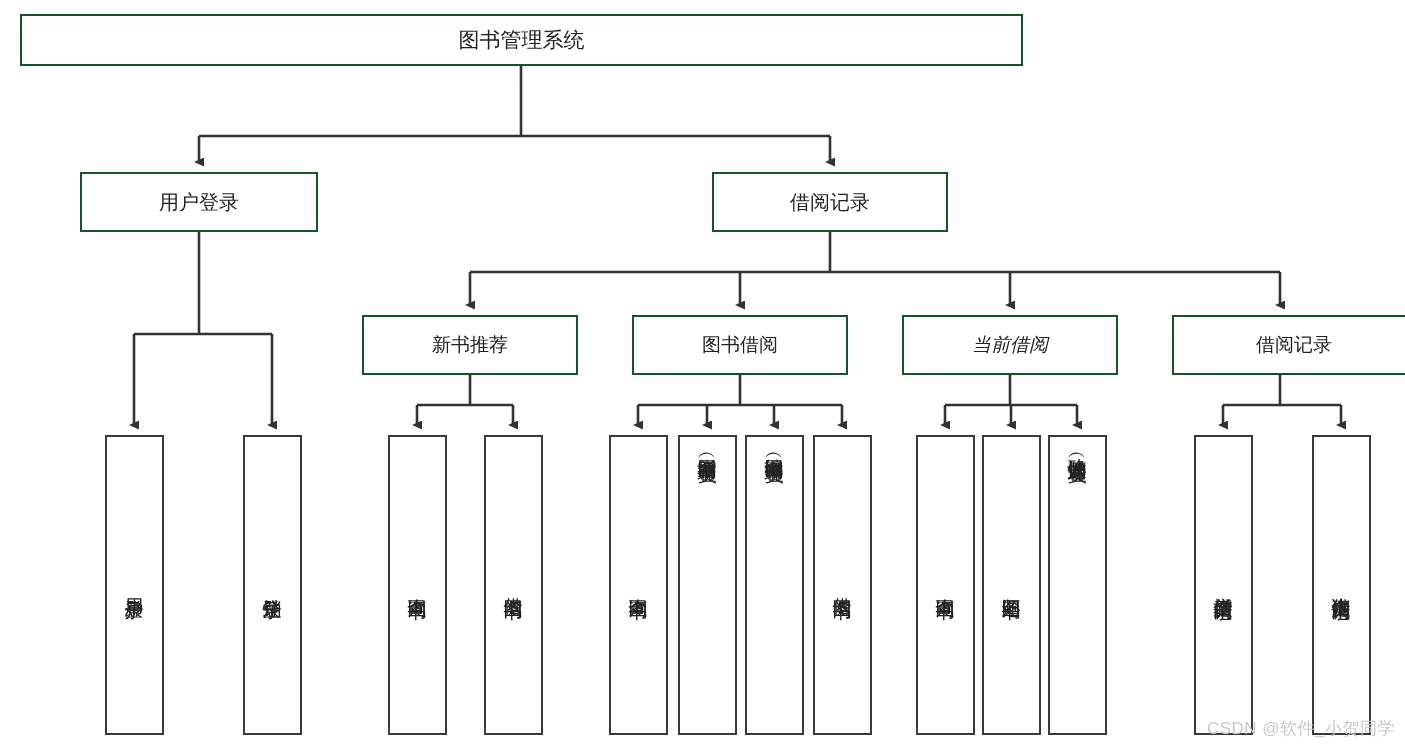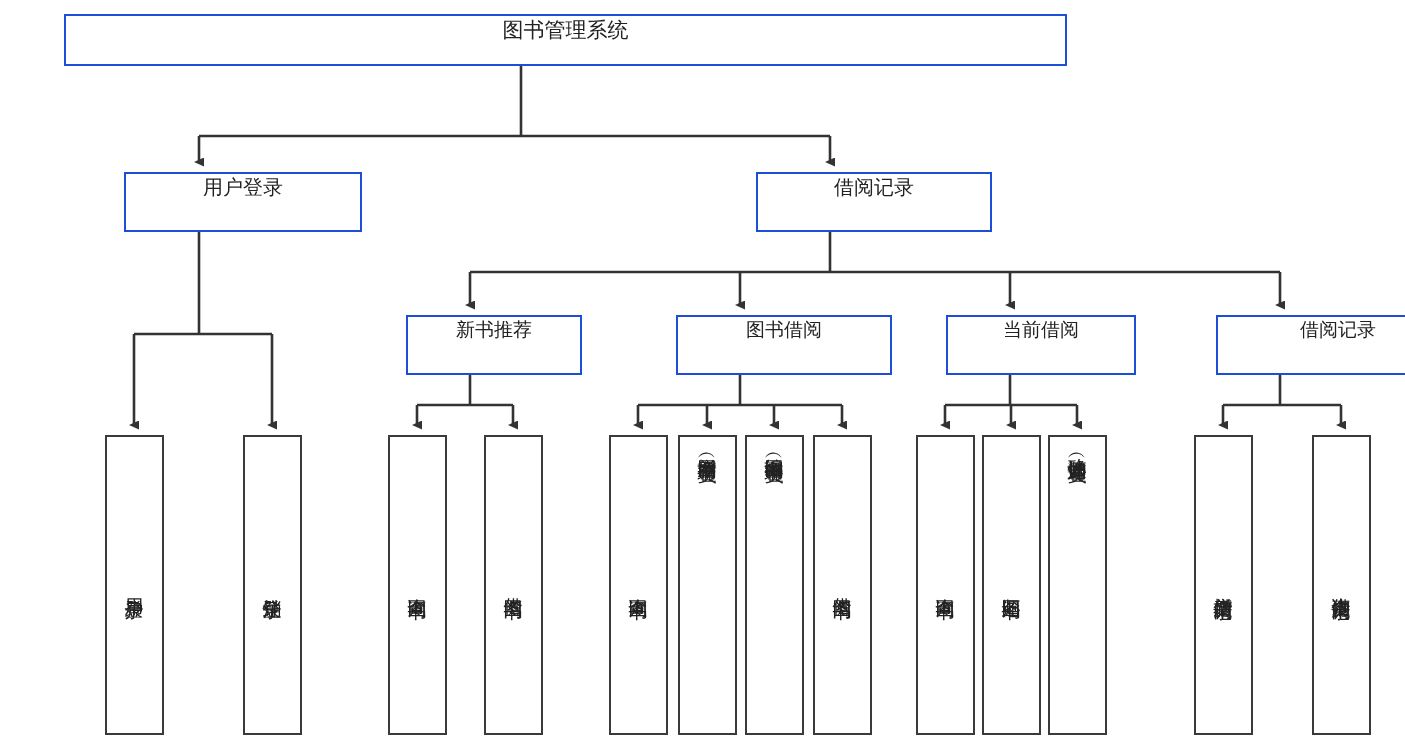--- a/index.html
+++ b/index.html
@@ -1,20 +1,20 @@
 <!DOCTYPE html>
 <html><head>
 <meta charset="utf-8">
 <style>
   html,body{margin:0;padding:0;background:#ffffff;}
   body{font-family:"Liberation Sans","DejaVu Sans",sans-serif;}
   #canvas{position:relative;width:1405px;height:747px;background:#ffffff;overflow:hidden;}
   svg#wires{position:absolute;left:0;top:0;width:1405px;height:747px;}
-  .node{position:absolute;box-sizing:border-box;background:#ffffff;border:2px solid #1d4ed8;
-        display:flex;justify-content:center;color:#222;margin-left:44px;}
+  .node{position:absolute;box-sizing:border-box;background:#ffffff;border:2px solid #14532d;
+        display:flex;align-items:center;justify-content:center;color:#222;}
   .node.lvl0{font-size:21px;}
   .node.lvl1{font-size:20px;}
   .node.lvl2{font-size:19px;}
   .leaf{position:absolute;box-sizing:border-box;background:#ffffff;border:2px solid #3a3a3a;
         display:flex;justify-content:center;color:#222;font-size:19px;}
   .leaf .vtext{writing-mode:vertical-rl;text-orientation:upright;line-height:1.22;
                letter-spacing:1px;white-space:nowrap;}
   .leaf.mid{align-items:center;}
   .leaf.top{align-items:flex-start;padding-top:6px;}
   #watermark{position:absolute;right:10px;bottom:7px;color:#c9c9c9;font-size:17px;
@@ -78,27 +78,27 @@
   <div id="nodes">
       <div class="node lvl0" style="left: 20px; top: 14px; width: 1003px; height: 52px;">
         <span>图书管理系统</span>
       </div>
       <div class="node lvl1" style="left: 80px; top: 172px; width: 238px; height: 60px;">
         <span>用户登录</span>
       </div>
       <div class="node lvl1" style="left: 712px; top: 172px; width: 236px; height: 60px;">
         <span>借阅记录</span>
       </div>
-      <div class="node lvl2" style="left: 362px; top: 315px; width: 176px; height: 60px;">
+      <div class="node lvl2" style="left: 362px; top: 315px; width: 216px; height: 60px;">
         <span>新书推荐</span>
       </div>
       <div class="node lvl2" style="left: 632px; top: 315px; width: 216px; height: 60px; font-family: Liberation Serif, serif;">
         <span>图书借阅</span>
       </div>
-      <div class="node lvl2" style="left: 902px; top: 315px; width: 190px; height: 60px;">
+      <div class="node lvl2" style="left: 902px; top: 315px; width: 216px; height: 60px; font-style: italic;">
         <span>当前借阅</span>
       </div>
       <div class="node lvl2" style="left: 1172px; top: 315px; width: 244px; height: 60px;">
         <span>借阅记录</span>
       </div>
       <div class="leaf mid" style="left: 105px; top: 435px; width: 59px; height: 300px;">
         <span class="vtext">用户登录</span>
       </div>
       <div class="leaf mid" style="left: 243px; top: 435px; width: 59px; height: 300px;">
         <span class="vtext">注销登录</span>
@@ -131,13 +131,14 @@
         <span class="vtext">确认归还（管理员）</span>
       </div>
       <div class="leaf mid" style="left: 1194px; top: 435px; width: 59px; height: 300px;">
         <span class="vtext">新增借阅记录</span>
       </div>
       <div class="leaf mid" style="left: 1312px; top: 435px; width: 59px; height: 300px;">
         <span class="vtext">查询借阅记录</span>
       </div>
     </div>
 
+  <div id="watermark">CSDN @软件_小贺同学</div>
 </div>
 
 </body></html>

